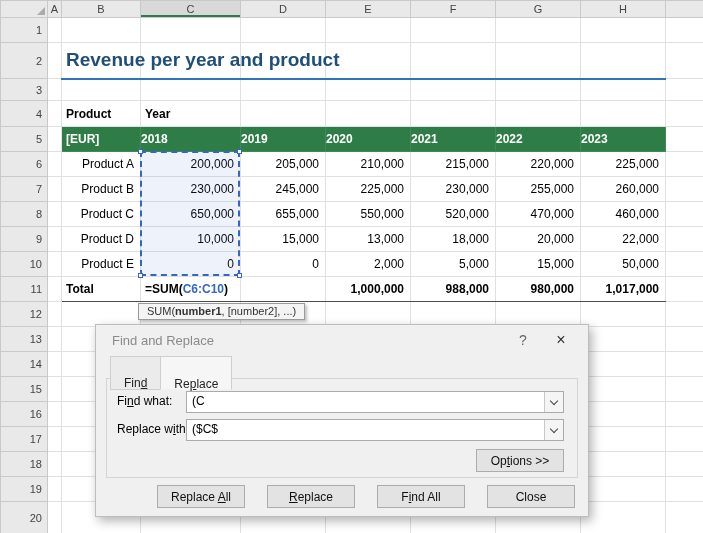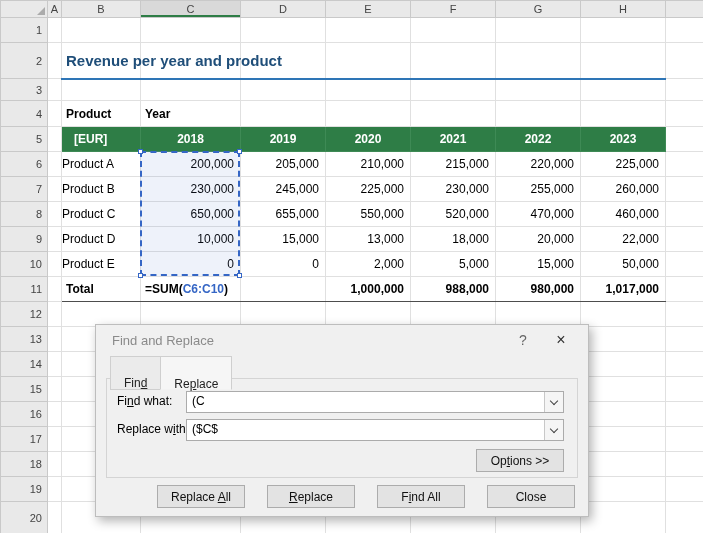--- a/index.html
+++ b/index.html
@@ -16,28 +16,28 @@
        text-align:center; padding:0; }
   td.ch.sel { background:#D9D9D9; box-shadow:inset 0 -2px 0 #2E7D46; }
   td.corner { position:relative; }
   .corner-tri { position:absolute; right:2px; bottom:2px; width:0; height:0;
        border-left:8px solid transparent; border-bottom:8px solid #ABABAB; }
   td.rh { background:#E9E9E9; border:1px solid #C9C9C9; font-size:11px; color:#444;
        text-align:right; padding:0 5px 0 0; }
   td.c { background:#fff; border:1px solid #E0E0E0; padding:0; font-size:12px; color:#000; }
 
   .tcell { white-space:nowrap; overflow:visible; }
-  .sheet-title { position:relative; z-index:2; font-size:15px; font-weight:bold; color:#1F4E79; padding-left:4px; white-space:nowrap; }
+  .sheet-title { position:relative; z-index:2; font-size:19px; font-weight:bold; color:#1F4E79; padding-left:4px; white-space:nowrap; }
   td.tu { border-bottom:2px solid #2E75B6; }
 
   td.lbl { font-weight:bold; text-align:left; padding-left:4px; }
   td.grn { background:#2E7D46; border:1px solid #3E8A55; color:#fff; font-weight:bold; }
-  td.eur { text-align:left; padding-left:12px; }
-  td.yr  { text-align:center; }
-  td.pname { text-align:left; padding-right:6px; }
+  td.eur { text-align:left; padding-left:4px; }
+  td.yr  { text-align:left; }
+  td.pname { text-align:right; padding-right:6px; }
   td.num { text-align:right; padding-right:6px; }
   td.tot { border-top:1px solid #4d4d4d; border-bottom:1px solid #4d4d4d; font-weight:bold; }
   td.totlbl { text-align:left; padding-left:4px; }
   td.formula { text-align:left; padding-left:4px; white-space:nowrap; overflow:visible; }
   .formula-text { position:relative; z-index:2; white-space:nowrap; }
   .formula .ref { color:#3566C5; }
 
   
   .sel-range { position:absolute; left:140px; top:151px; width:100px; height:125px;
        border:2px dashed #3566C5; background:rgba(90,130,210,0.10); z-index:5; }
@@ -369,20 +369,23 @@
   </tbody>
     </table>
 
   <div class="sel-range">
     <span class="handle h-tl"></span>
     <span class="handle h-tr"></span>
     <span class="handle h-bl"></span>
     <span class="handle h-br"></span>
   </div>
 
+  <div class="fn-tip">
+    <span>SUM(</span><b>number1</b><span>, [number2], ...)</span>
+  </div>
 
   <div class="dlg">
     <div class="dlg-tb">
       <span class="dlg-title">Find and Replace</span>
       <span class="dlg-help">?</span>
       <span class="dlg-x">×</span>
     </div>
 
     <div class="tabs">
       <div class="tab">Fin<u>d</u></div>

